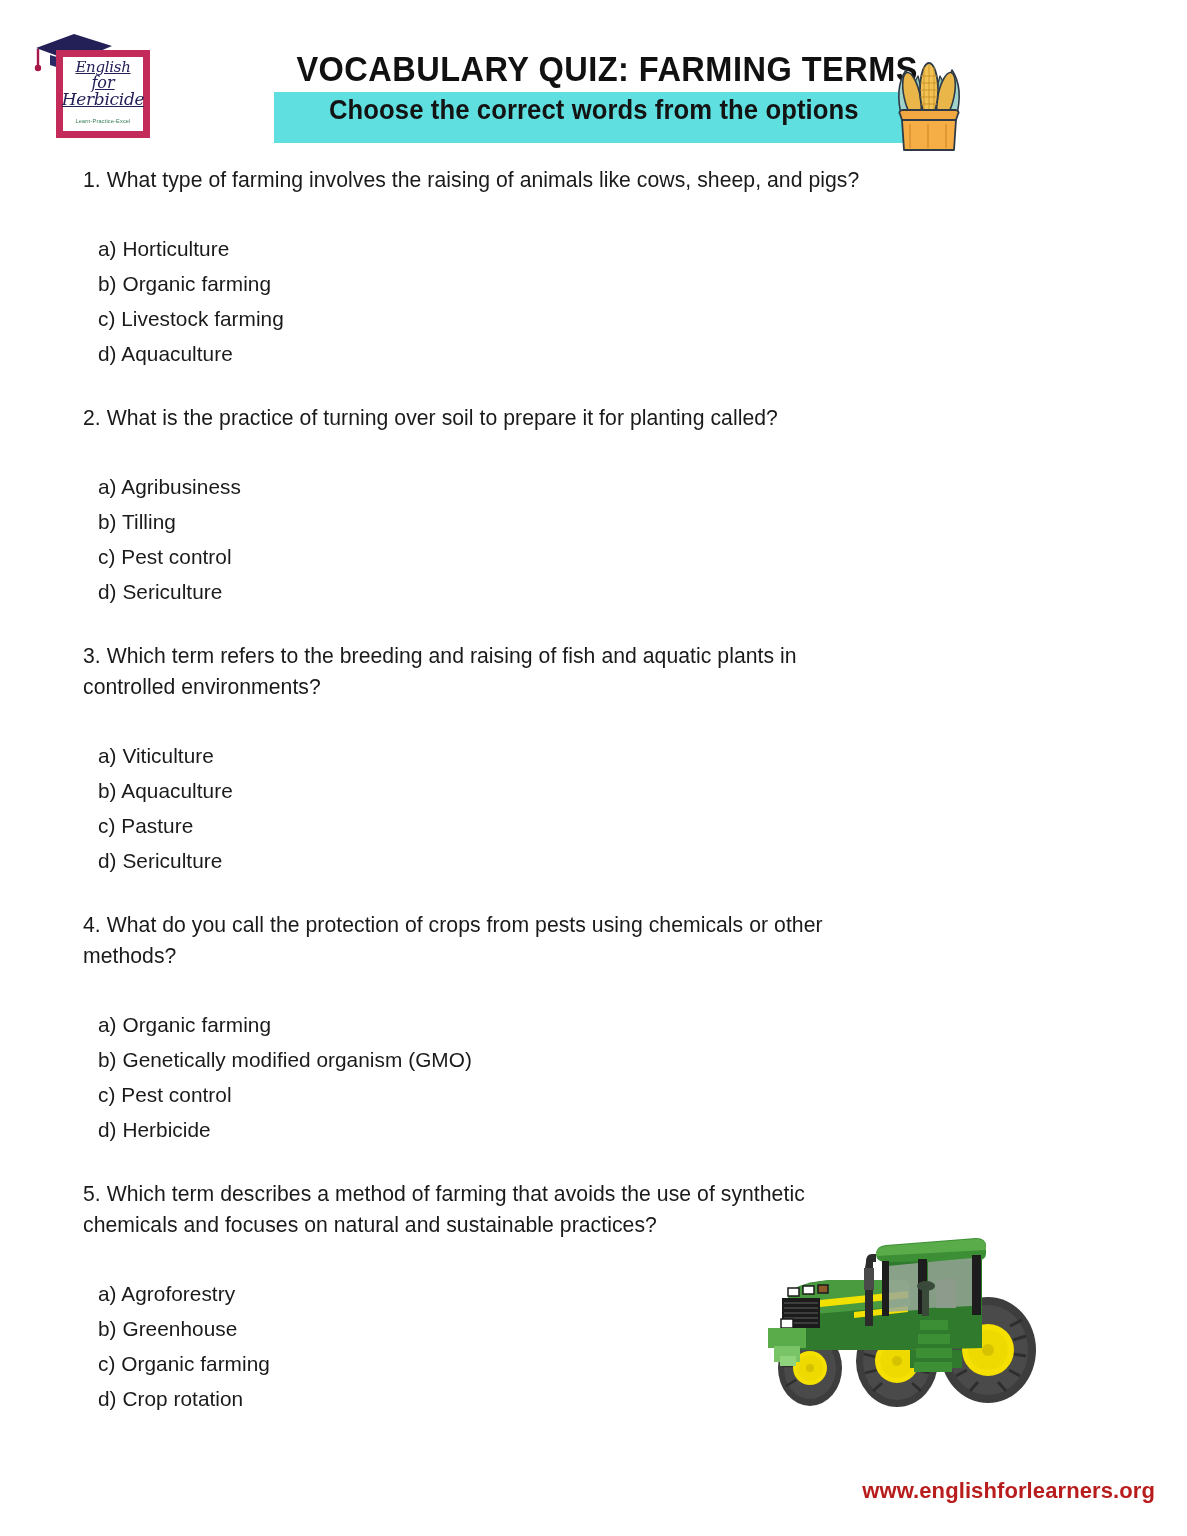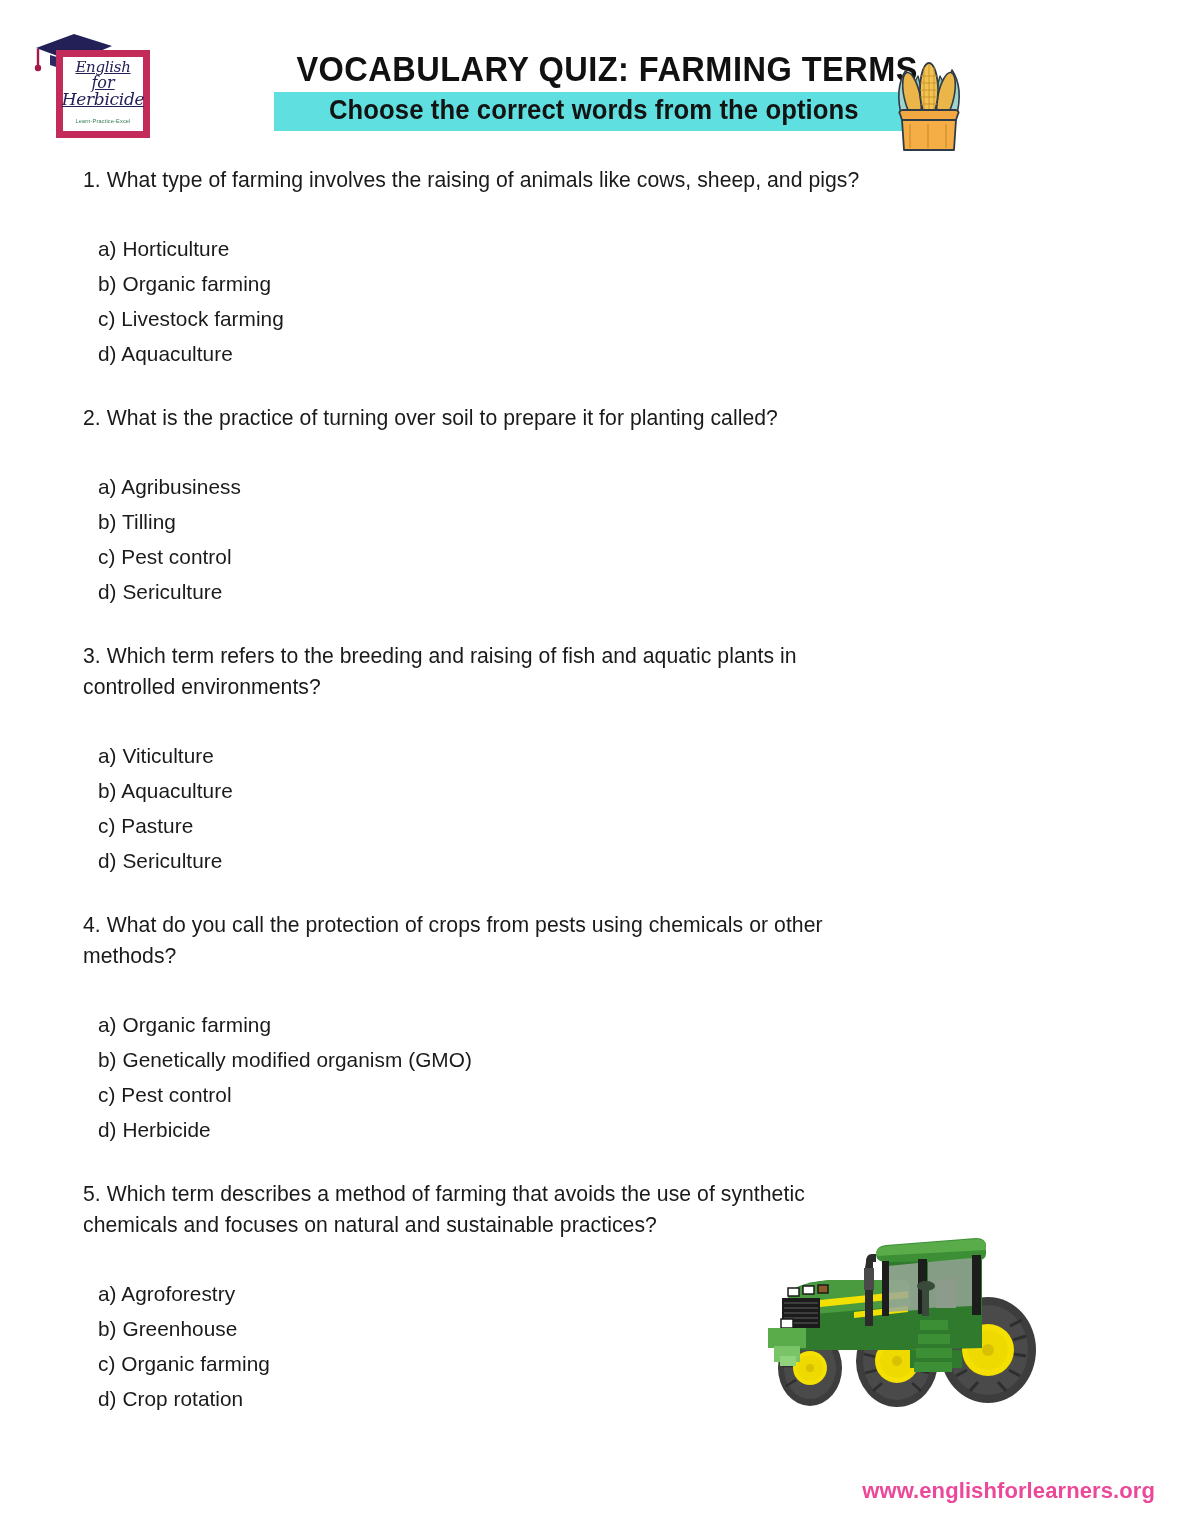--- a/index.html
+++ b/index.html
@@ -103,21 +103,21 @@
     text-align: center;
     line-height: 1.08;
     white-space: nowrap;
     transform: scaleX(0.93);
     transform-origin: center center;
   }
 
   .subtitle-bar {
     margin-top: 4px;
     background: #5fdfdf;
-    padding: 3px 14px 5px 14px;
+    padding: 3px 14px 17px 14px;
     text-align: center;
     white-space: nowrap;
   }
 
   .quiz-subtitle {
     font-family: "Liberation Sans Narrow", "Liberation Sans", sans-serif;
     font-weight: bold;
     font-size: 27px;
     color: #131313;
     letter-spacing: 0.1px;
@@ -187,21 +187,21 @@
   }
 
   
   .footer-url {
     position: absolute;
     right: 32px;
     top: 1478px;
     font-family: "Liberation Sans", sans-serif;
     font-weight: bold;
     font-size: 22px;
-    color: #ec4899;
+    color: #b91c1c;
     letter-spacing: 0.1px;
   }
 </style>
 </head>
 <body>
 
 <div class="page">
 
   <div class="header">
 

